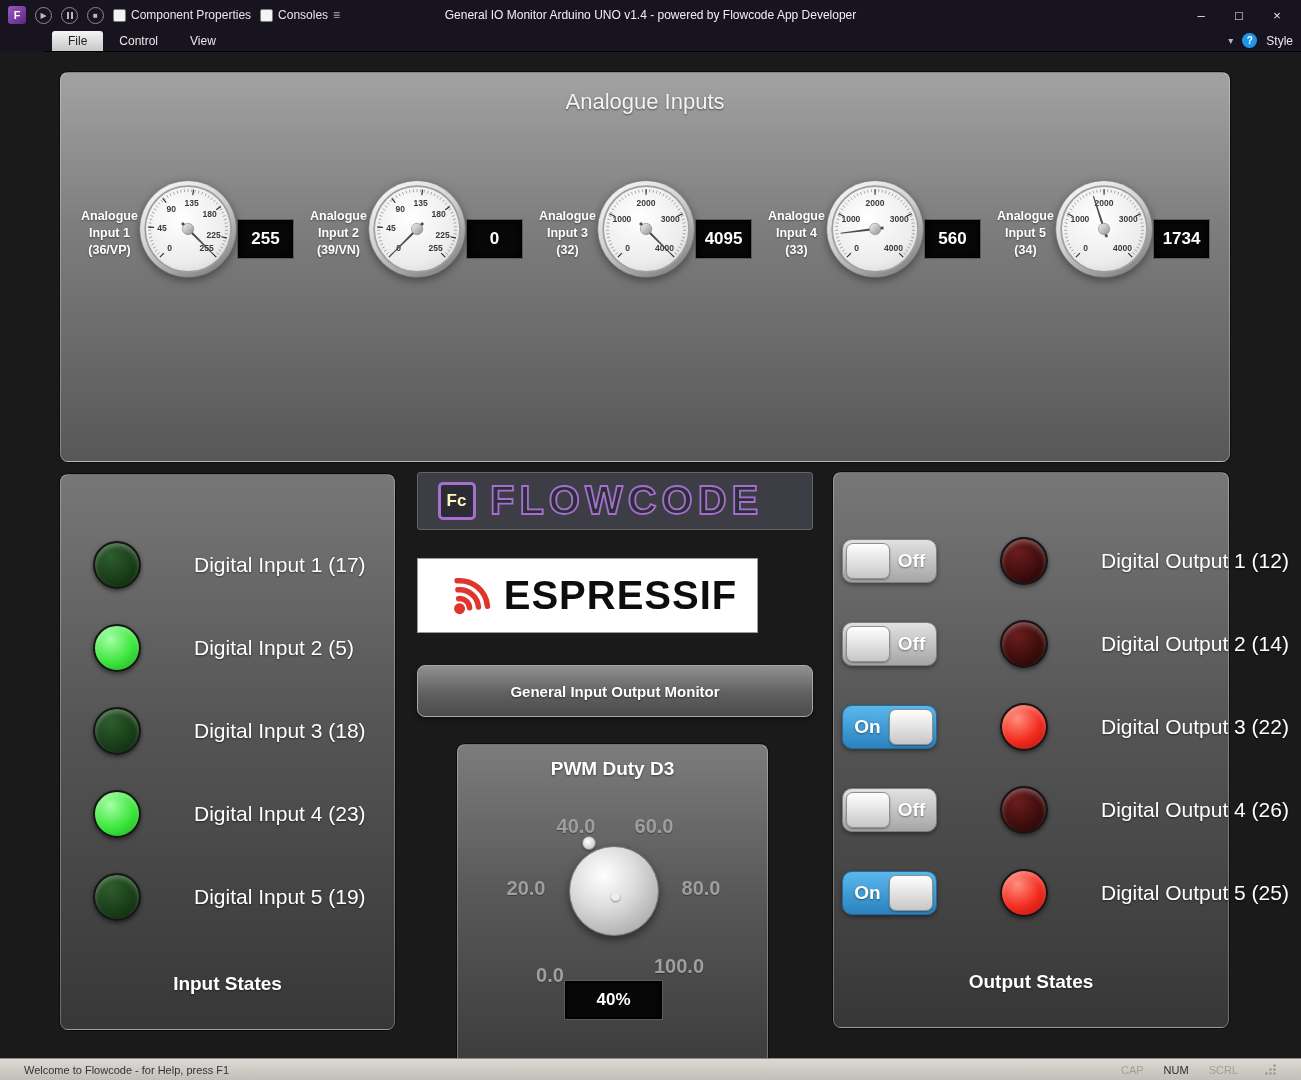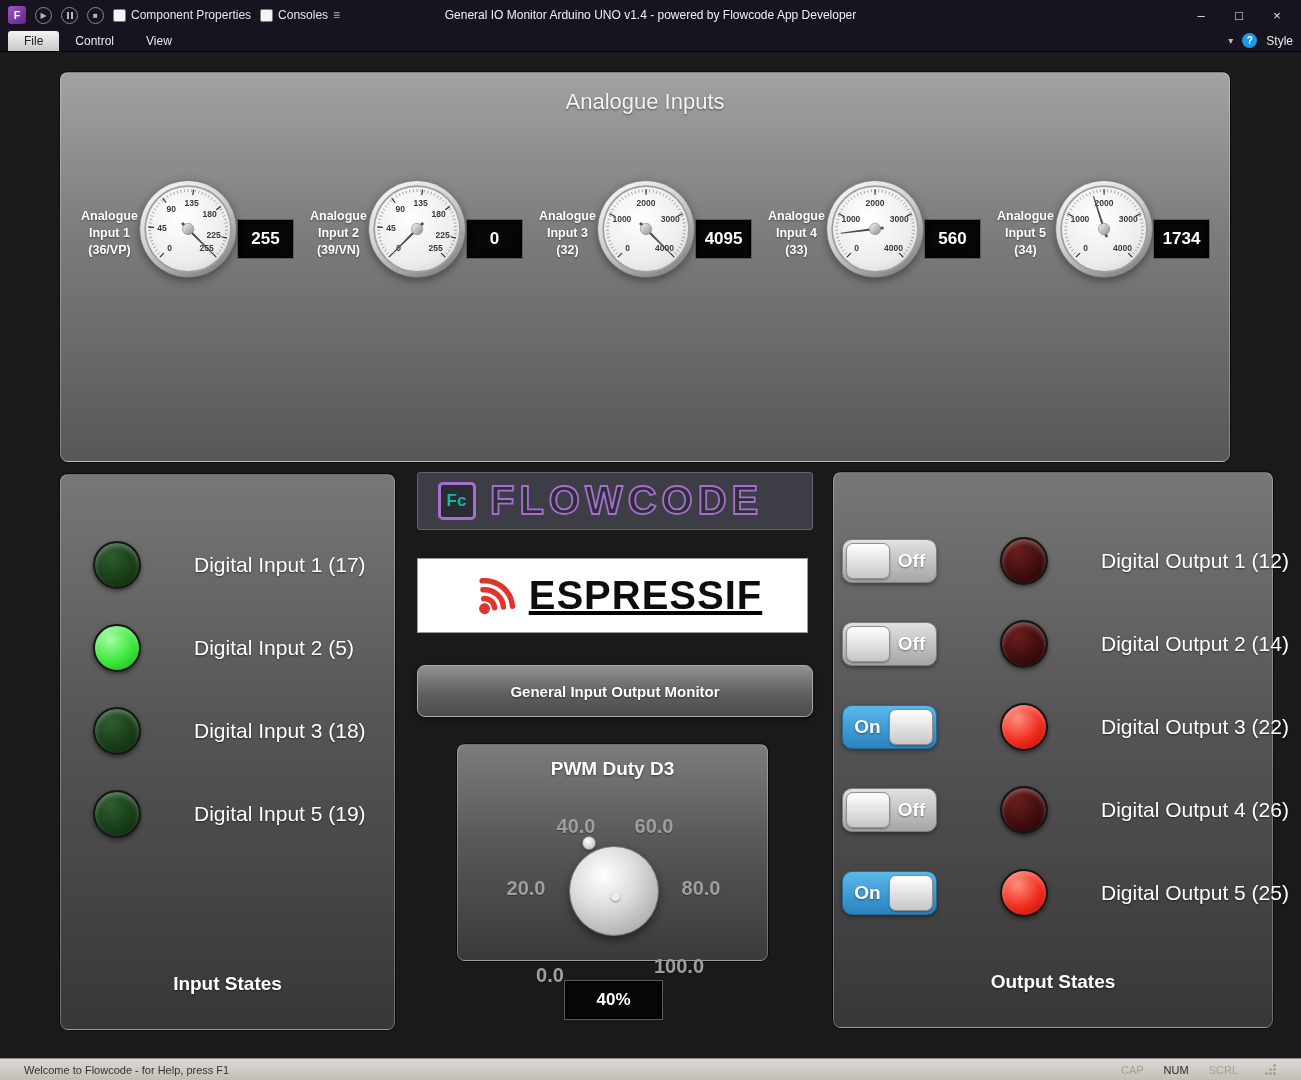--- a/index.html
+++ b/index.html
@@ -24,44 +24,44 @@
   .tb-label { font-size:12px; color:#e6e6e6; }
   .tb-menu-icon { font-size:12px; color:#b0b0b0; z-index:2; }
   .tb-title { position:absolute; left:0; right:0; text-align:center; font-size:12px;
     color:#f0f0f0; z-index:1; }
   .win-controls { margin-left:auto; display:flex; gap:6px; z-index:2; }
   .win-btn { width:32px; height:22px; display:flex; align-items:center;
     justify-content:center; color:#e8e8e8; font-size:13px; }
 
   
   .menubar { position:relative; height:22px; background:#18141f; display:flex;
-    align-items:flex-end; padding:0 8px; border-bottom:1px solid #000; }
+    align-items:flex-end; padding:0 8px; border-bottom:1px solid #000;margin-left:44px; }
   .menu-tab { padding:3px 16px; font-size:12px; color:#e8e8e8; }
   .menu-tab.active { background:linear-gradient(180deg,#f4f4f4,#c7c7c7); color:#222;
     border-radius:3px 3px 0 0; }
   .menu-right { margin-left:auto; display:flex; align-items:center; gap:9px;
     padding-bottom:3px; }
   .chevron { font-size:10px; color:#bbb; }
   .help-icon { width:15px; height:15px; border-radius:50%; background:#1f97e8;
     color:#fff; font-size:10px; font-weight:bold; display:flex; align-items:center;
     justify-content:center; }
   .style-label { font-size:12px; color:#e8e8e8; }
 
   
   .main { position:absolute; top:52px; left:0; width:1301px; height:1006px;
     background:#1a1a1a; }
   .panel { position:absolute; border-radius:8px;
     border:1px solid rgba(255,255,255,.28); box-shadow:0 0 0 1px rgba(0,0,0,.55); }
   .analogue-panel { left:60px; top:20px; width:1170px; height:390px;
     background:linear-gradient(180deg,#a2a2a2 0%,#7d7d7d 40%,#575757 100%); }
   .input-panel  { left:60px;  top:422px; width:335px; height:556px;
     background:linear-gradient(180deg,#777 0%,#555 45%,#373737 100%); }
-  .output-panel { left:833px; top:420px; width:440px; height:556px;
+  .output-panel { left:833px; top:420px; width:396px; height:556px;
     background:linear-gradient(180deg,#777 0%,#555 45%,#373737 100%); }
-  .pwm-panel    { left:457px; top:692px; width:311px; height:217px;
+  .pwm-panel    { left:457px; top:692px; width:311px; height:335px;
     background:linear-gradient(180deg,#7c7c7c 0%,#585858 45%,#3a3a3a 100%); }
 
   .panel-title { margin-top:16px; text-align:center; font-size:22px; color:#f5f5f5;
     text-shadow:0 1px 2px rgba(0,0,0,.5); }
   .panel-footer { position:absolute; bottom:34px; left:0; right:0; text-align:center;
     font-size:19px; font-weight:bold; color:#fff; text-shadow:0 1px 2px rgba(0,0,0,.5); }
 
   
   .gauge-row { display:flex; justify-content:space-between; padding:0 20px;
     margin-top:26px; }
@@ -101,27 +101,27 @@
     background:linear-gradient(180deg,#fff,#c7c7c7); border:1px solid #8f8f8f;
     box-shadow:0 1px 2px rgba(0,0,0,.35); }
   .toggle-label { flex:1; text-align:center; font-size:19px; font-weight:bold;
     color:#fff; text-shadow:0 1px 2px rgba(0,0,0,.45); }
 
   
   .flowcode-box { position:absolute; left:417px; top:420px; width:396px; height:58px;
     background:#3d3d46; border:1px solid #63636e; border-radius:3px; display:flex;
     align-items:center; justify-content:center; gap:12px; }
   .fc-icon { width:38px; height:38px; border:3px solid #a56fd0; border-radius:5px;
-    background:#2b2b33; color:#14b8a6; display:flex; align-items:center;
+    background:#2b2b33; color:#fef9c3; display:flex; align-items:center;
     justify-content:center; font-weight:bold; font-size:17px; }
   .fc-wordmark text { font-size:40px; font-weight:bold; letter-spacing:5px;
     fill:#2e2e37; stroke:#a56fd0; stroke-width:1.8px; }
-  .espressif-box { position:absolute; left:417px; top:506px; width:391px; height:75px;
+  .espressif-box { position:absolute; left:417px; top:506px; width:341px; height:75px;
     background:#fff; border:1px solid #9a9a9a; display:flex; align-items:center;
-    justify-content:center; gap:10px;text-decoration:underline; }
+    justify-content:center; gap:10px; }
   .esp-text { font-size:40px; font-weight:bold; color:#0d0d0d; letter-spacing:1px; }
   .monitor-button { position:absolute; left:417px; top:613px; width:396px; height:52px;
     border-radius:8px; border:1px solid #a8a8a8; color:#fff; font-weight:bold;
     font-size:15px; display:flex; align-items:center; justify-content:center;
     background:linear-gradient(180deg,#919191,#606060 55%,#4b4b4b);
     box-shadow:0 2px 5px rgba(0,0,0,.45); text-shadow:0 1px 2px rgba(0,0,0,.5); }
 
   
   .pwm-title { margin-top:13px; text-align:center; font-size:19px; font-weight:bold;
     color:#fff; text-shadow:0 1px 2px rgba(0,0,0,.5); }
@@ -662,20 +662,24 @@
           </div>
           <div class="io-row">
             <span class="led led-green-on"></span>
             <span class="io-label">Digital Input 2 (5)</span>
           </div>
           <div class="io-row">
             <span class="led led-green-off"></span>
             <span class="io-label">Digital Input 3 (18)</span>
           </div>
           <div class="io-row">
+            <span class="led led-green-on"></span>
+            <span class="io-label">Digital Input 4 (23)</span>
+          </div>
+          <div class="io-row">
             <span class="led led-green-off"></span>
             <span class="io-label">Digital Input 5 (19)</span>
           </div>
         </div>
       <div class="panel-footer">Input States</div>
     </section>
 
     <div class="flowcode-box">
       <span class="fc-icon">Fc</span>
       <svg class="fc-wordmark" width="305" height="44" viewBox="0 0 305 44">

